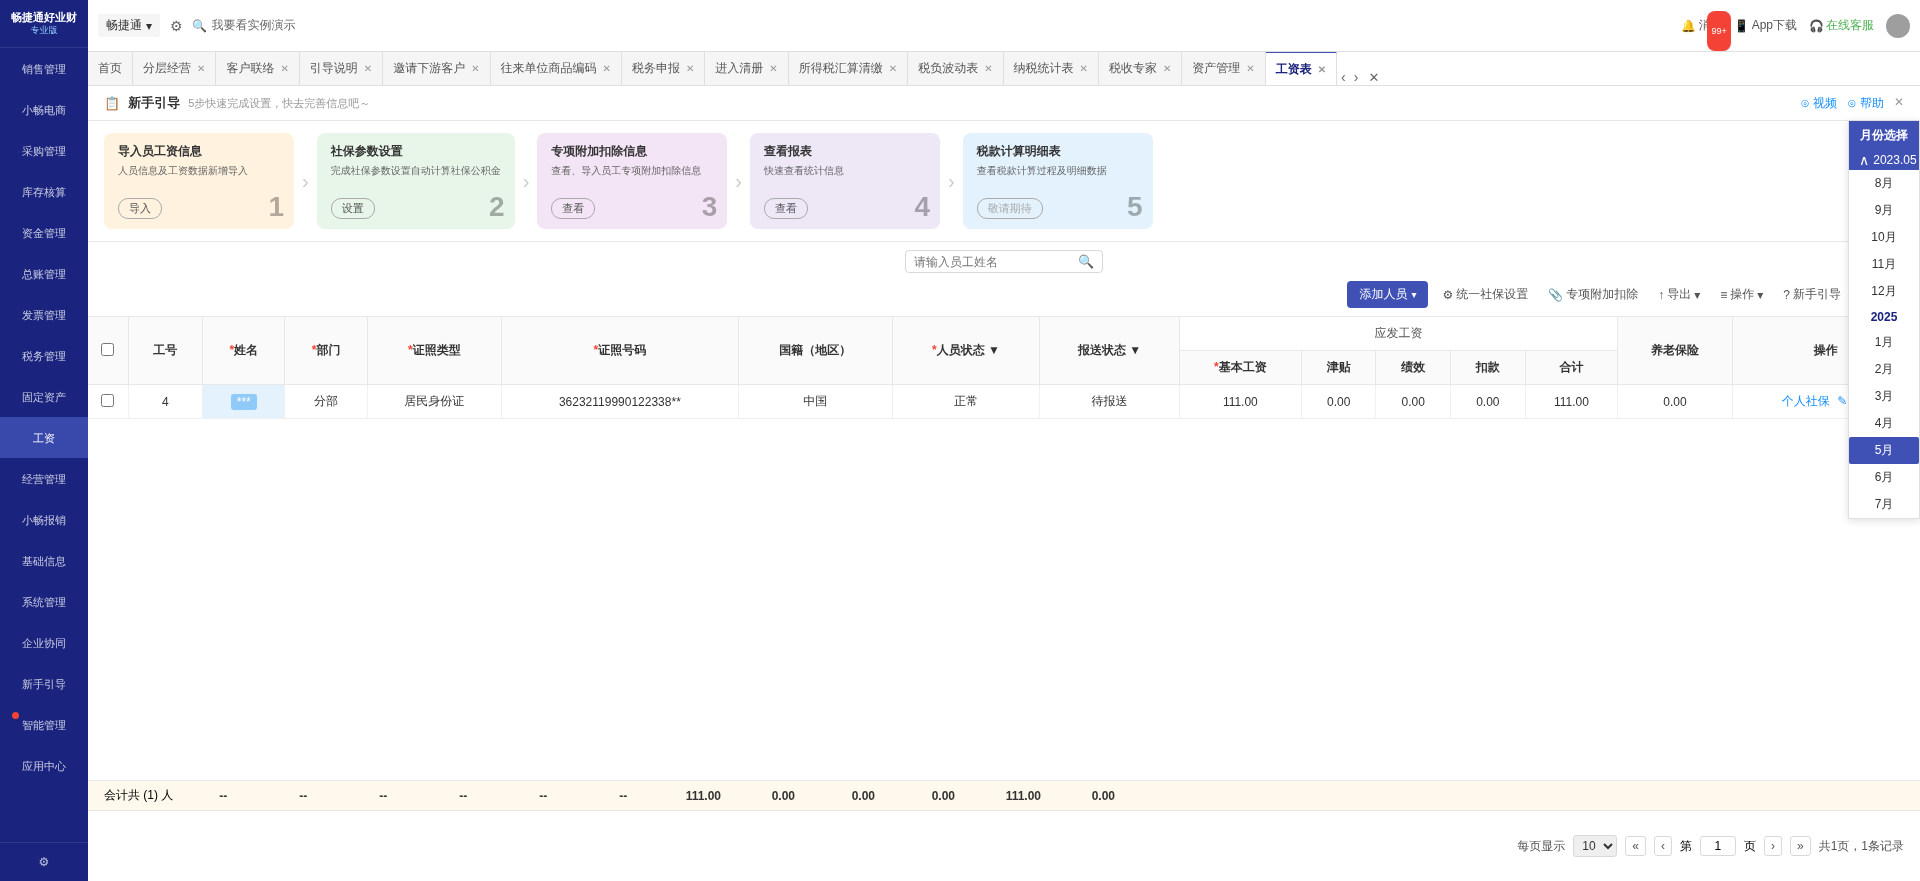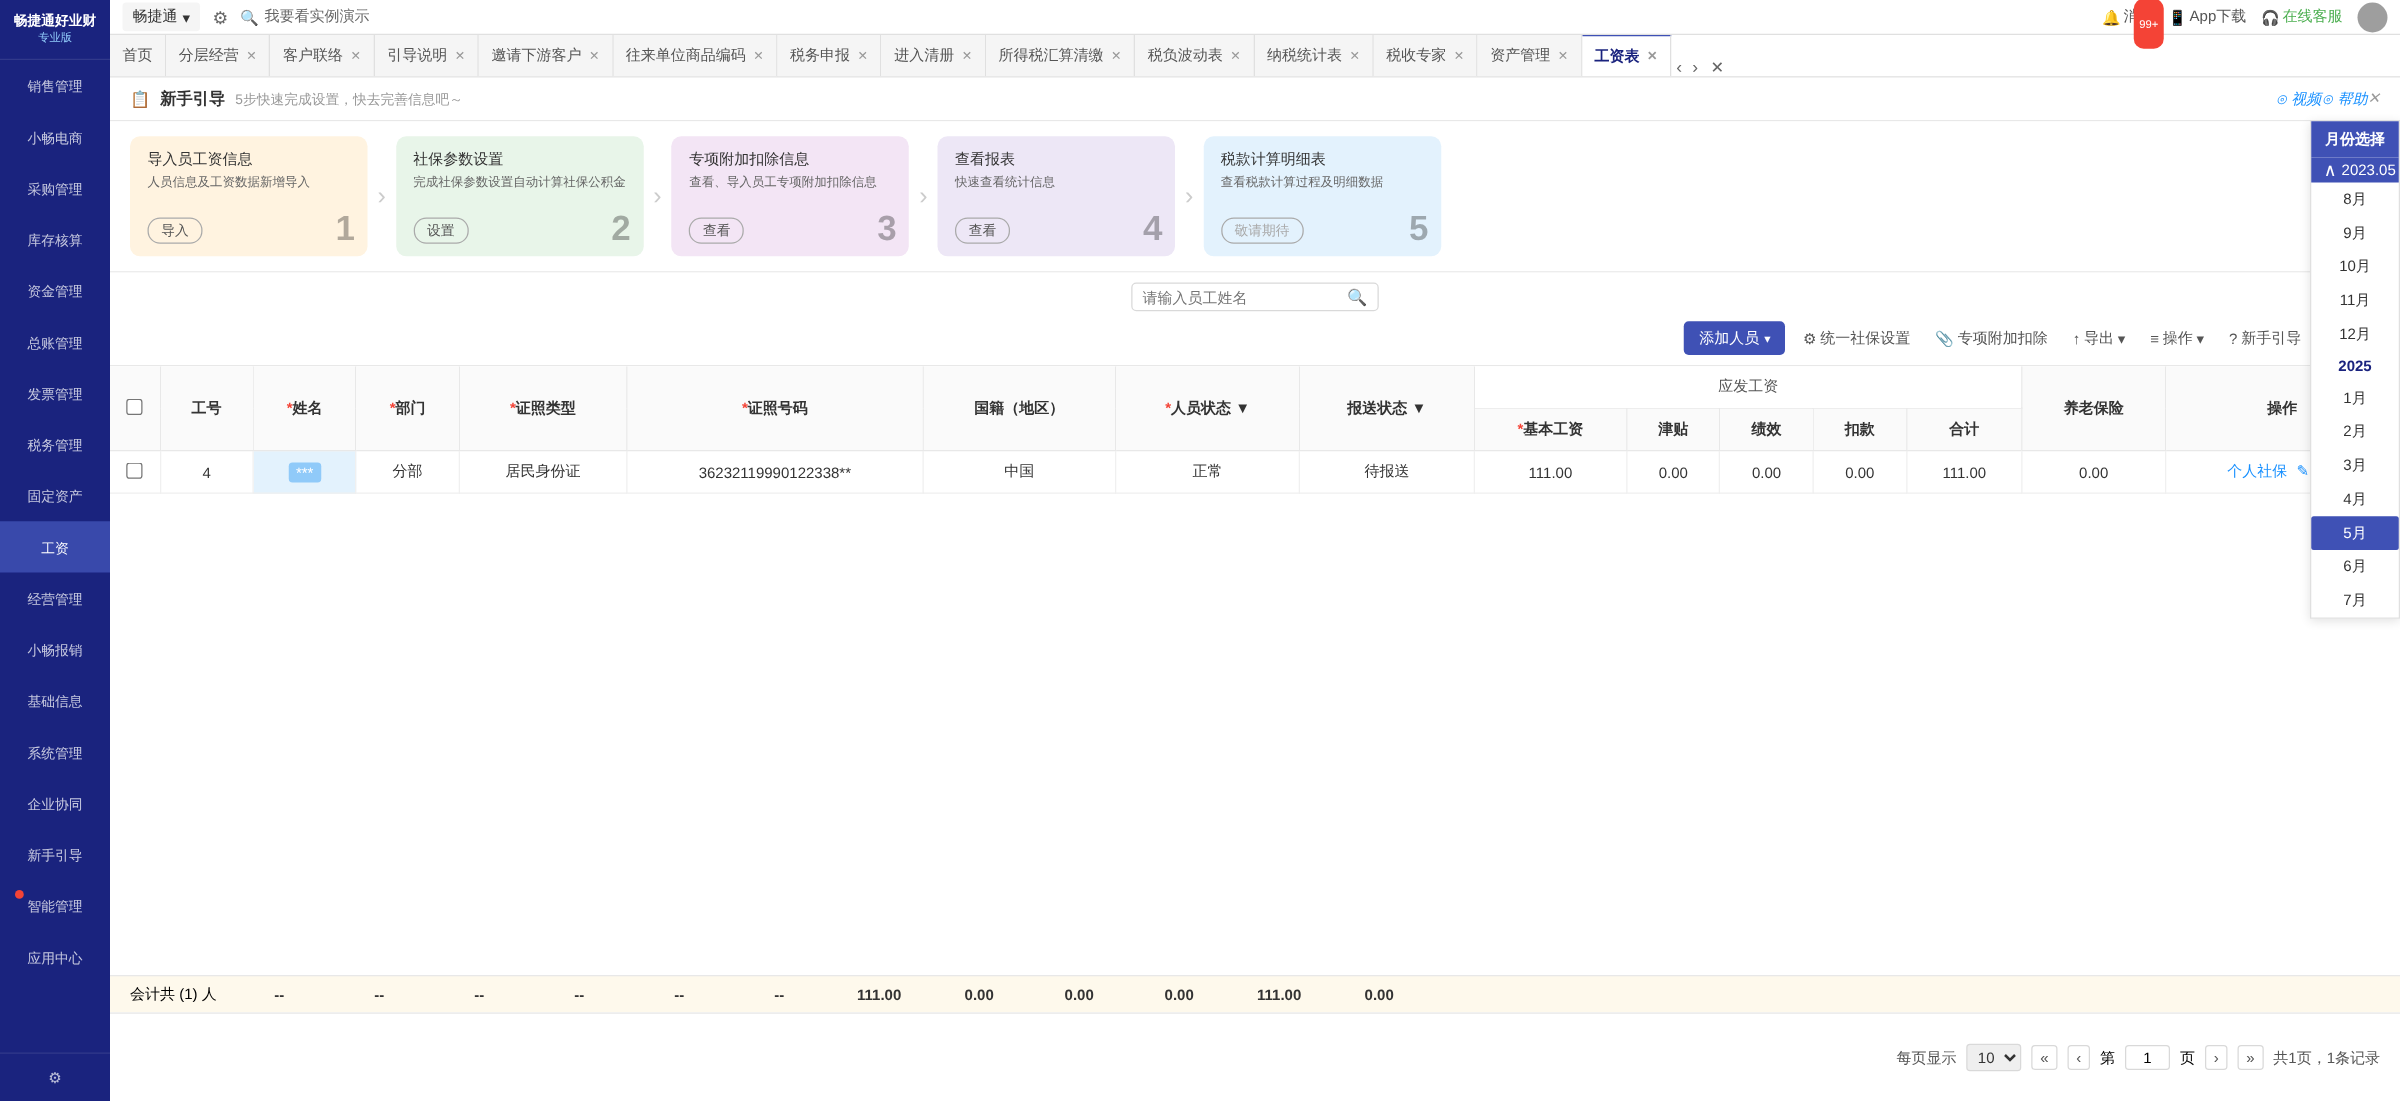--- a/index.html
+++ b/index.html
@@ -12,21 +12,21 @@
     .sidebar-logo-sub { color: #90caf9; font-size: 9px; }
     .sidebar-item { width: 100%; padding: 12px 0; text-align: center; color: rgba(255,255,255,0.75); cursor: pointer; transition: background 0.2s; }
     .sidebar-item.active { background: #3949ab; color: #fff; }
     .sidebar-item-label { font-size: 11px; margin-top: 2px; }
     .sidebar-gear { margin-top: auto; width: 100%; padding: 12px 0; text-align: center; color: rgba(255,255,255,0.7); cursor: pointer; border-top: 1px solid rgba(255,255,255,0.1); }
 
     
     .main { flex: 1; display: flex; flex-direction: column; height: 881px; overflow: hidden; }
 
     
-    .topbar { height: 28px; background: #fff; display: flex; align-items: center; padding: 0 10px; border-bottom: 1px solid #e0e0e0; gap: 6px; }
+    .topbar { height: 52px; background: #fff; display: flex; align-items: center; padding: 0 10px; border-bottom: 1px solid #e0e0e0; gap: 6px; }
     .topbar-company { display: flex; align-items: center; gap: 4px; color: #333; font-size: 12px; background: #f5f5f5; padding: 3px 8px; border-radius: 3px; cursor: pointer; }
     .topbar-gear { color: #666; cursor: pointer; font-size: 14px; padding: 0 4px; }
     .topbar-demo { display: flex; align-items: center; gap: 4px; color: #666; cursor: pointer; font-size: 12px; }
     .topbar-right { margin-left: auto; display: flex; align-items: center; gap: 12px; }
     .topbar-msg { position: relative; cursor: pointer; color: #555; font-size: 12px; display: flex; align-items: center; gap: 2px; }
     .badge { background: #f44336; color: #fff; font-size: 9px; border-radius: 8px; padding: 15px 4px; position: absolute; top: -6px; right: -8px; }
     .topbar-app { color: #555; cursor: pointer; font-size: 12px; display: flex; align-items: center; gap: 2px; }
     .topbar-online { color: #4caf50; cursor: pointer; font-size: 12px; display: flex; align-items: center; gap: 2px; }
     .topbar-avatar { width: 24px; height: 24px; background: #9e9e9e; border-radius: 50%; cursor: pointer; }
 
@@ -37,32 +37,32 @@
     .tab.active { background: #fff; color: #1a237e; border-top: 2px solid #3f51b5; font-weight: bold; }
     .tab-close { color: #999; font-size: 10px; margin-left: 2px; }
     .tab-nav-btn { padding: 0 4px; color: #666; cursor: pointer; font-size: 14px; display: flex; align-items: center; }
     .tab-close-all { padding: 0 6px; color: #666; cursor: pointer; font-size: 13px; display: flex; align-items: center; }
 
     
     .guide-bar { background: #fff; padding: 8px 16px; display: flex; align-items: center; gap: 8px; border-bottom: 1px solid #e8e8e8; }
     .guide-icon { color: #ff9800; font-size: 13px; }
     .guide-title { color: #333; font-weight: bold; font-size: 13px; }
     .guide-sub { color: #999; font-size: 11px; }
-    .guide-right { margin-left: auto; display: flex; color: #1890ff; font-size: 12px; cursor: pointer; font-style: italic; }
+    .guide-right { margin-left: auto; display: flex; gap: 10px; color: #1890ff; font-size: 12px; cursor: pointer; }
 
     
     .steps-area { background: #fff; padding: 12px 16px; display: flex; align-items: center; gap: 0; border-bottom: 1px solid #e8e8e8; }
     .step-card { border-radius: 8px; padding: 10px 14px; min-width: 190px; position: relative; }
     .step-card-1 { background: #fff3e0; }
     .step-card-2 { background: #e8f5e9; }
     .step-card-3 { background: #f3e5f5; }
     .step-card-4 { background: #ede7f6; }
     .step-card-5 { background: #e3f2fd; }
     .step-num { font-size: 28px; font-weight: bold; opacity: 0.3; position: absolute; bottom: 6px; right: 10px; }
-    .step-title { font-size: 12px; font-weight: normal; color: #333; margin-bottom: 4px; }
+    .step-title { font-size: 12px; font-weight: bold; color: #333; margin-bottom: 4px; }
     .step-desc { font-size: 10px; color: #666; line-height: 1.4; min-height: 28px; }
     .step-btn { margin-top: 6px; border: 1px solid #aaa; background: transparent; border-radius: 10px; padding: 2px 10px; font-size: 11px; color: #555; cursor: pointer; }
     .step-arrow { color: #ccc; font-size: 20px; padding: 0 8px; }
 
     
     .toolbar { background: #fff; padding: 8px 16px; display: flex; align-items: center; gap: 8px; border-bottom: 1px solid #e8e8e8; flex-direction: column; }
     .search-input-wrap { display: flex; align-items: center; border: 1px solid #d9d9d9; border-radius: 4px; padding: 3px 8px; background: #fff; gap: 4px; }
     .search-input { border: none; outline: none; font-size: 12px; color: #333; width: 160px; }
     .search-icon { color: #999; font-size: 13px; cursor: pointer; }
     .toolbar-right { margin-left: auto; display: flex; align-items: center; gap: 8px; }

